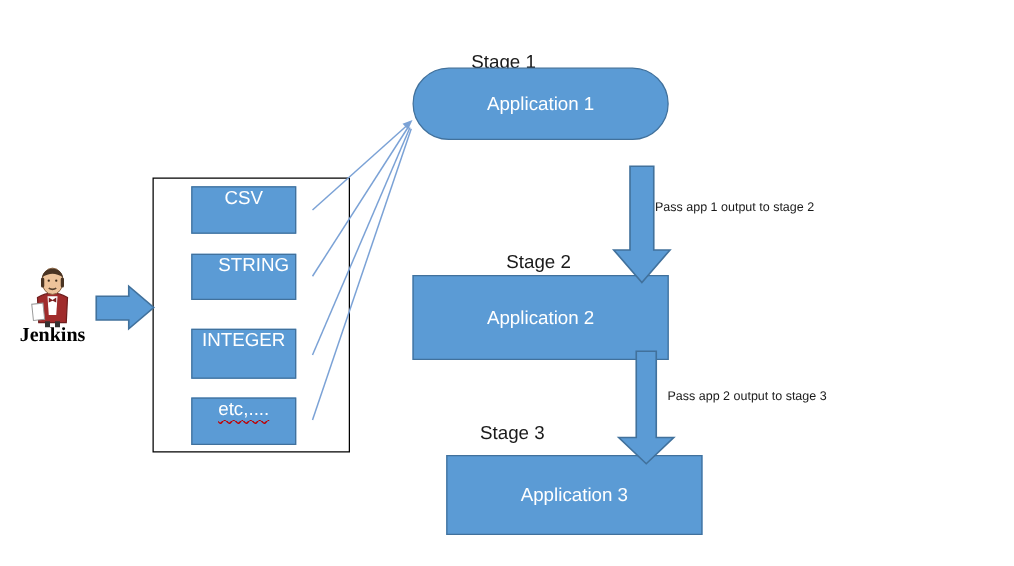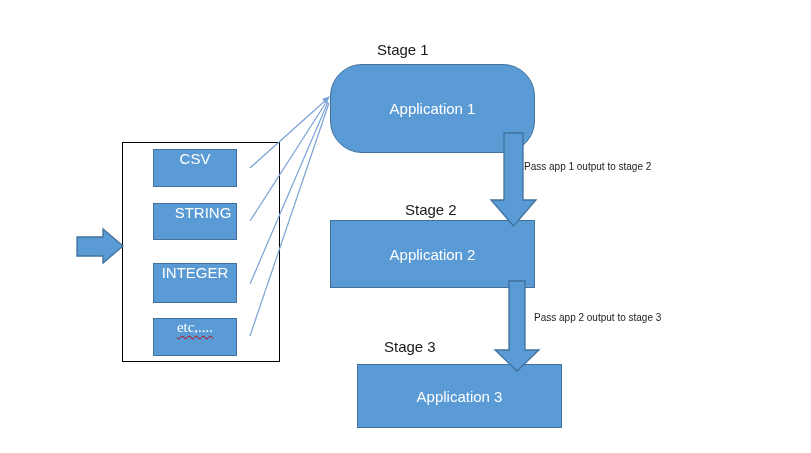--- a/index.html
+++ b/index.html
@@ -26,39 +26,39 @@
   }
   .param-box{
     position:absolute;left:153px;width:84px;background:var(--shape-fill);
     border:1px solid var(--shape-border);color:var(--text-light);
     display:flex;justify-content:center;
     font-size:15px;z-index:2;
   }
   .param-csv{top:149px;height:38px;}
   .param-string{top:203px;height:37px;padding-left:16px;}
   .param-integer{top:263px;height:40px;}
-  .param-etc{top:318px;height:38px;font-family:Liberation Serif, serif;}
+  .param-etc{top:318px;height:38px;}
   .squiggle-text{text-decoration:underline wavy var(--squiggle);text-decoration-thickness:1px;text-underline-offset:3px;}
   .caption{
     position:absolute;left:33px;top:370px;width:300px;
     color:var(--text-dark);font-size:15px;z-index:2;
   }
   .stage-label{
     position:absolute;color:var(--text-dark);font-size:15px;z-index:2;
   }
   .stage-label-1{left:377px;top:41px;}
   .stage-label-2{left:393px;top:201px;margin-left:12px;}
   .stage-label-3{left:384px;top:338px;}
   .app-box{
     position:absolute;left:330px;width:205px;background:var(--shape-fill);
     border:1.5px solid var(--shape-border);color:var(--text-light);
     display:flex;align-items:center;justify-content:center;
     font-size:15px;z-index:2;
   }
-  .app-1{top:64px;height:89px;border-radius:32px;}
+  .app-1{top:54px;height:58px;border-radius:32px;}
   .app-2{top:220px;height:68px;}
   .app-3{top:364px;height:64px;margin-left:27px;}
   .flow-label{
     position:absolute;color:var(--text-dark);font-size:10px;z-index:6;white-space:nowrap;
   }
   .flow-label-1{left:524px;top:161px;}
   .flow-label-2{left:534px;top:312px;}
   .jenkins{
     position:absolute;left:8px;top:212px;width:68px;z-index:2;
     display:flex;flex-direction:column;align-items:center;
@@ -66,20 +66,46 @@
   .jenkins-label{
     font-family:"Liberation Serif",serif;font-weight:bold;font-size:16px;
     color:#000;margin-top:-2px;
   }
 </style>
 </head>
 <body>
 
 <div class="canvas">
 
+  <div class="jenkins">
+    <svg width="46" height="50" viewBox="0 0 46 50">
+
+      <path d="M11,26 Q23,19 35,26 L34,46 L12,46 Z" fill="#a02c2c" stroke="#6e1e1e" stroke-width="1"></path>
+
+      <polygon points="19,25 27,25 26,40 20,40" fill="#ffffff"></polygon>
+
+      <polygon points="20,26 23,28 26,26 26,30 23,28.5 20,30" fill="#7a1f1f"></polygon>
+
+      <rect x="7" y="31" width="9" height="13" fill="#ffffff" stroke="#9a9a9a" stroke-width="0.8" transform="rotate(-6 11 37)"></rect>
+
+      <rect x="17" y="45" width="4" height="5" fill="#333333"></rect>
+      <rect x="25" y="45" width="4" height="5" fill="#333333"></rect>
+
+      <ellipse cx="23" cy="13" rx="8.5" ry="10.5" fill="#eec39a" stroke="#8a6544" stroke-width="0.8"></ellipse>
+
+      <path d="M14.5,10 Q16,3 23,2.8 Q30,3 31.5,10 Q27,7 23,7 Q19,7 14.5,10 Z" fill="#4a3423"></path>
+      <rect x="13.8" y="10" width="2.6" height="8" rx="1.2" fill="#4a3423"></rect>
+      <rect x="29.6" y="10" width="2.6" height="8" rx="1.2" fill="#4a3423"></rect>
+
+      <circle cx="20" cy="12.5" r="0.9" fill="#3a2a1a"></circle>
+      <circle cx="26" cy="12.5" r="0.9" fill="#3a2a1a"></circle>
+      <path d="M20,18.5 Q23,20.5 26,18.5" stroke="#5a4330" stroke-width="1.4" fill="none"></path>
+    </svg>
+    <div class="jenkins-label">Jenkins</div>
+  </div>
 
   <div class="outer-box"></div>
   <div class="param-box param-csv">
     <span>CSV</span>
   </div>
   <div class="param-box param-string">
     <span>STRING</span>
   </div>
   <div class="param-box param-integer">
     <span>INTEGER</span>

